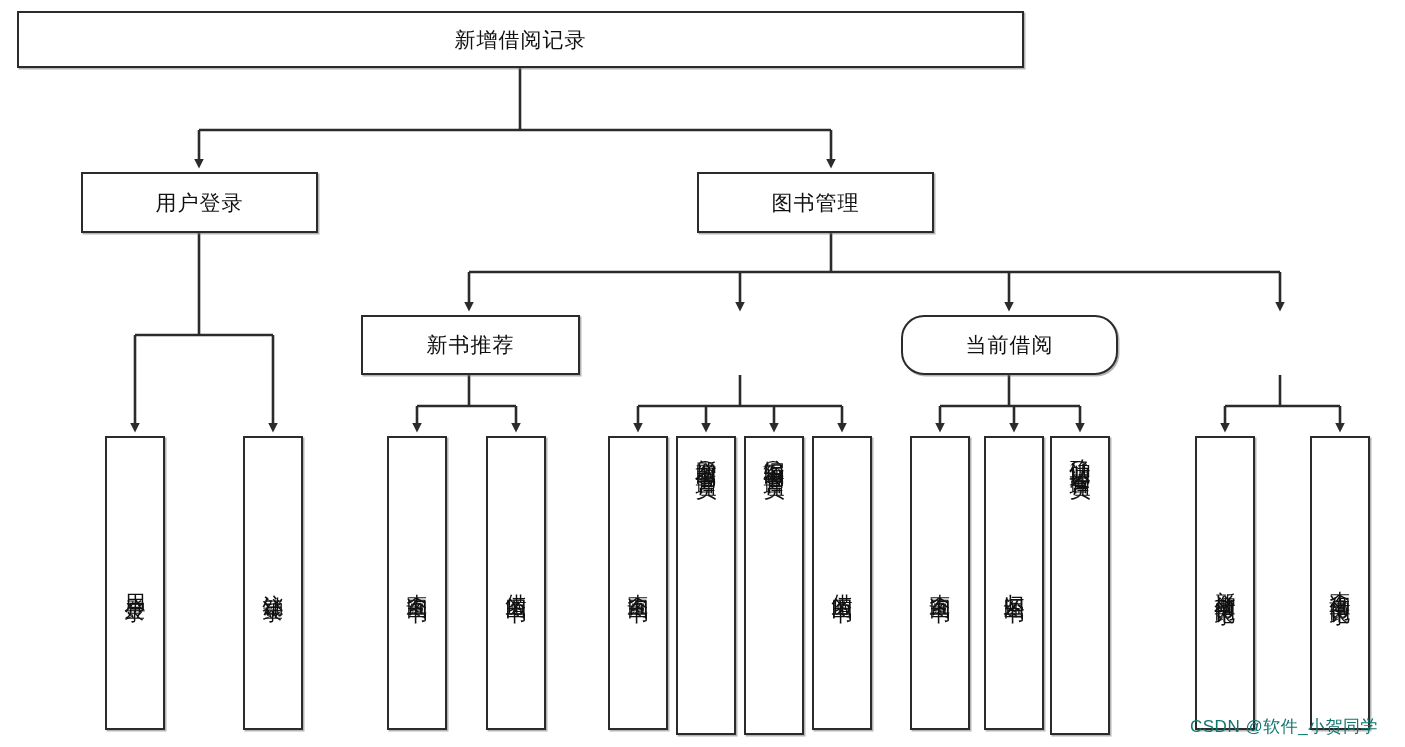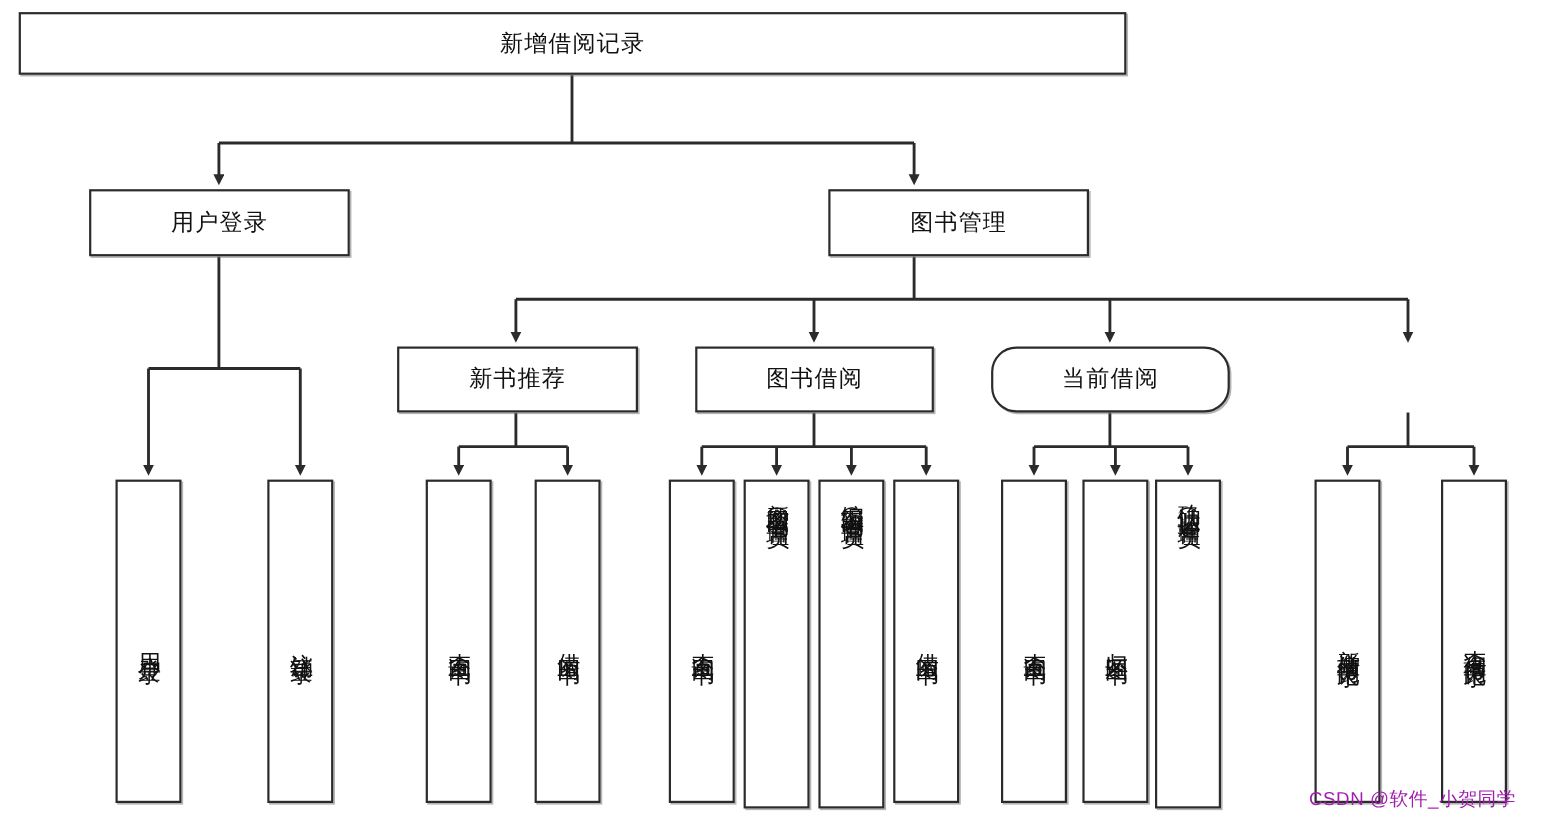--- a/index.html
+++ b/index.html
@@ -55,21 +55,21 @@
   .node.vert.toptext {
     justify-content: flex-start;
   }
   .node-label {
     display: block;
     white-space: nowrap;
   }
   .watermark {
     position: absolute;
     font-size: 17px;
-    color: #a21caf;
+    color: #0f766e;
     white-space: nowrap;
     letter-spacing: 0.5px;
     user-select: none;
   }
 </style>
 </head>
 <body>
 
 <div id="canvas">
 
@@ -123,29 +123,26 @@
     </g>
   </svg>
 
   <div class="node horiz" style="left:17px; top:11px; width:1007px; height:57px;">
     <span class="node-label">新增借阅记录</span>
   </div>
 
   <div class="node horiz" style="left:81px; top:172px; width:237px; height:61px;">
     <span class="node-label">用户登录</span>
   </div>
-  <div class="node horiz" style="left:753px; top:172px; width:237px; height:61px;">
+  <div class="node horiz" style="left:697px; top:172px; width:237px; height:61px;">
     <span class="node-label">图书管理</span>
   </div>
 
   <div class="node horiz" style="left:361px; top:315px; width:219px; height:60px;">
     <span class="node-label">新书推荐</span>
-  </div>
-  <div class="node horiz" style="left:632px; top:315px; width:217px; height:60px;">
-    <span class="node-label">图书借阅</span>
   </div>
   <div class="node horiz" style="left:901px; top:315px; width:217px; height:60px;border-radius:23px;">
     <span class="node-label">当前借阅</span>
   </div>
 
   <div class="node vert" style="left:105px; top:436px; width:60px; height:294px;">
     <span class="node-label">用户登录</span>
   </div>
   <div class="node vert" style="left:243px; top:436px; width:60px; height:294px;">
     <span class="node-label">注销登录</span>

